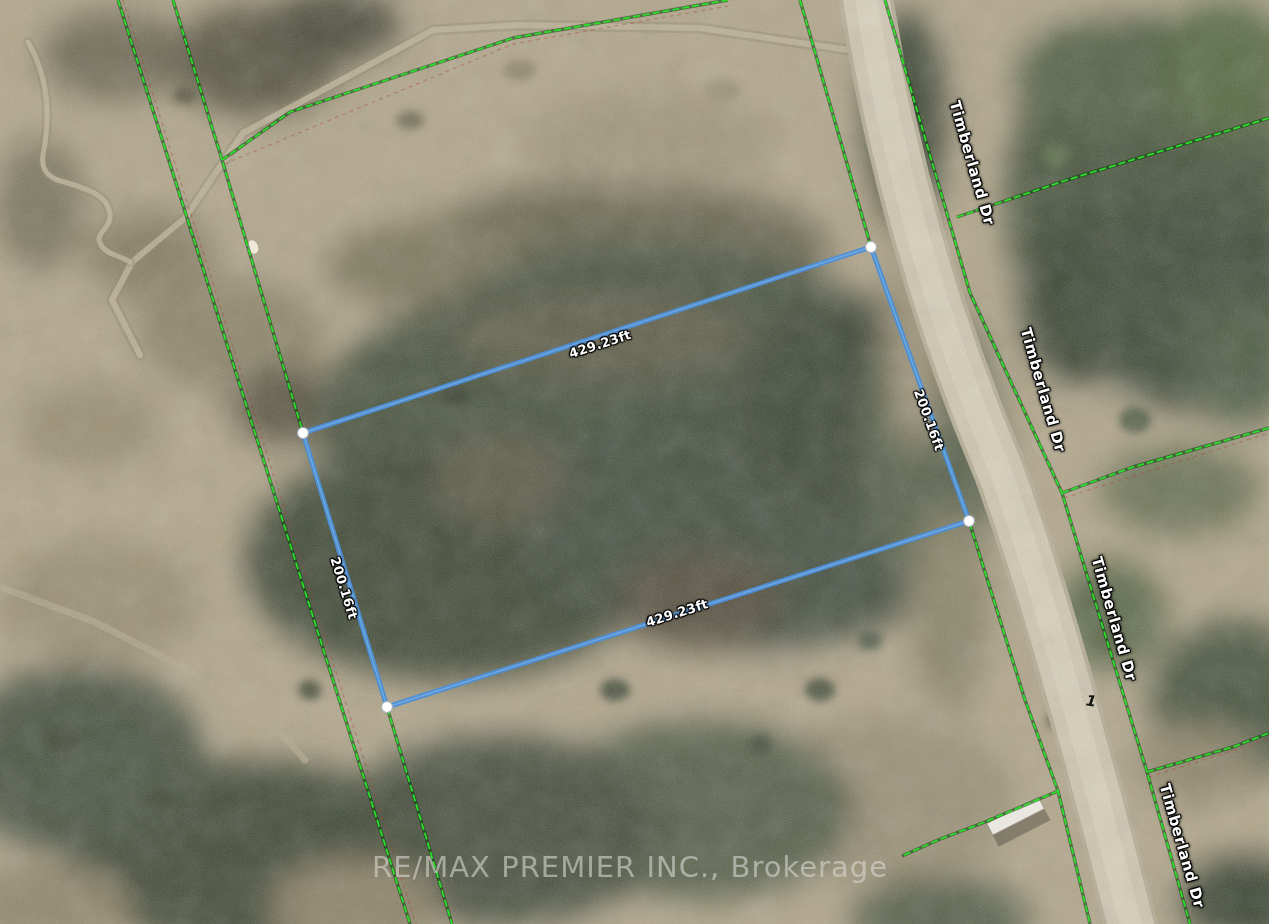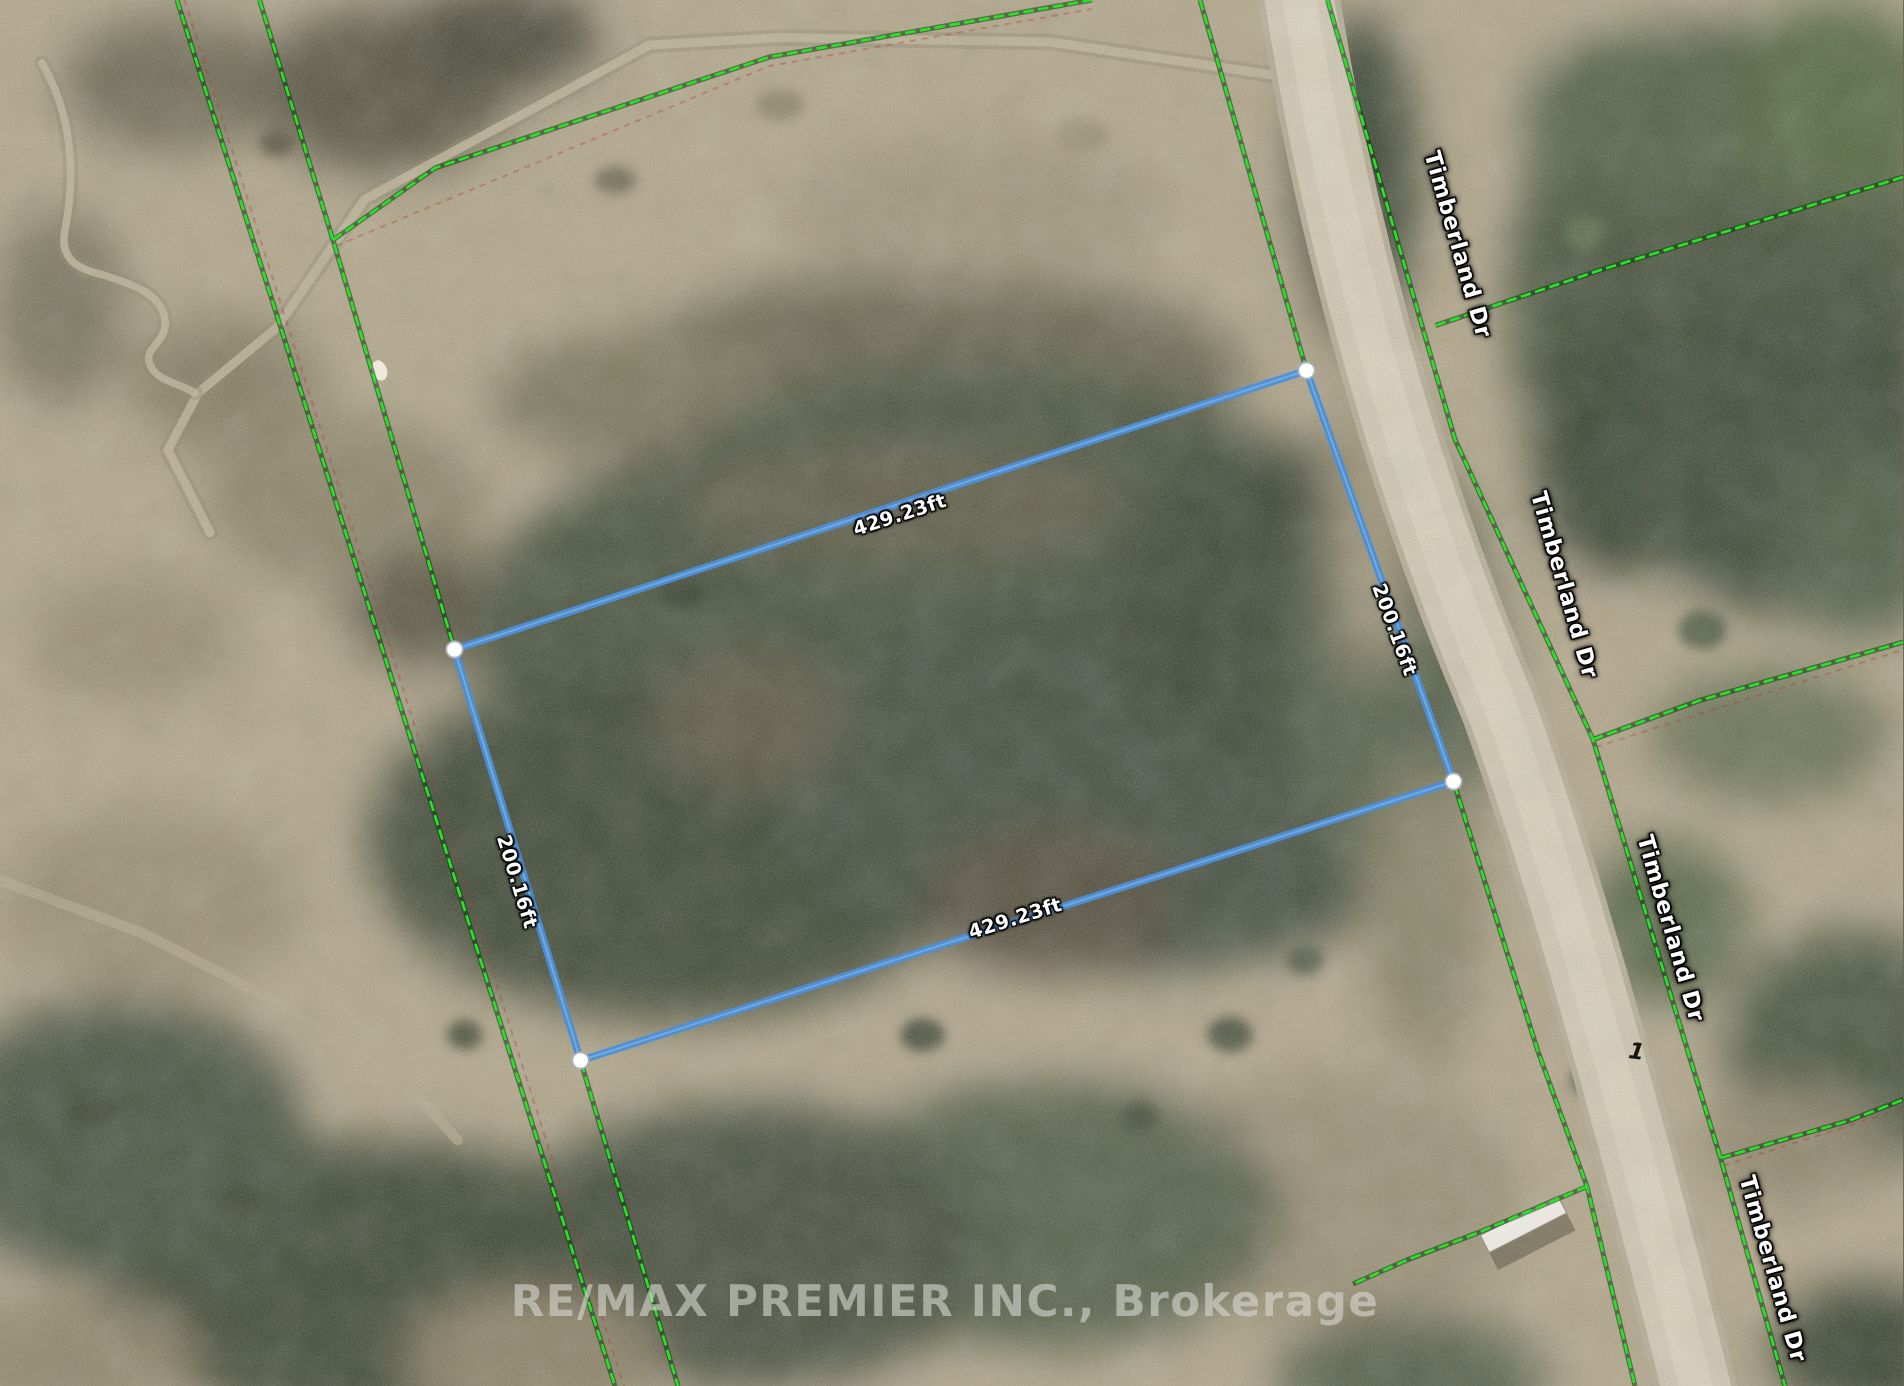--- a/index.html
+++ b/index.html
@@ -24,21 +24,21 @@
   }
   .road-1{left:972px; top:163px;transform:translate(-50%,-50%) rotate(74deg);}
   .road-2{left:1043px;top:390px;transform:translate(-50%,-50%) rotate(74deg);}
   .road-3{left:1114px;top:619px;transform:translate(-50%,-50%) rotate(74deg);}
   .road-4{left:1182px;top:846px;transform:translate(-50%,-50%) rotate(74deg);}
   .lotnum{
     left:1091px;top:701px;color:#151515;font-size:15px;font-weight:700;font-style:italic;
     transform:translate(-50%,-50%) rotate(8deg);
   }
   .watermark{
-    left:630px;top:867px;font-size:29px;font-weight:700;letter-spacing:1px;
+    left:630px;top:867px;font-size:29px;font-weight:400;letter-spacing:1px;
     color:rgba(216,216,210,0.60);
   }
 </style>
 </head>
 <body>
 
 <div class="stage">
 
   <svg width="1269" height="924" viewBox="0 0 1269 924">
     <defs>

